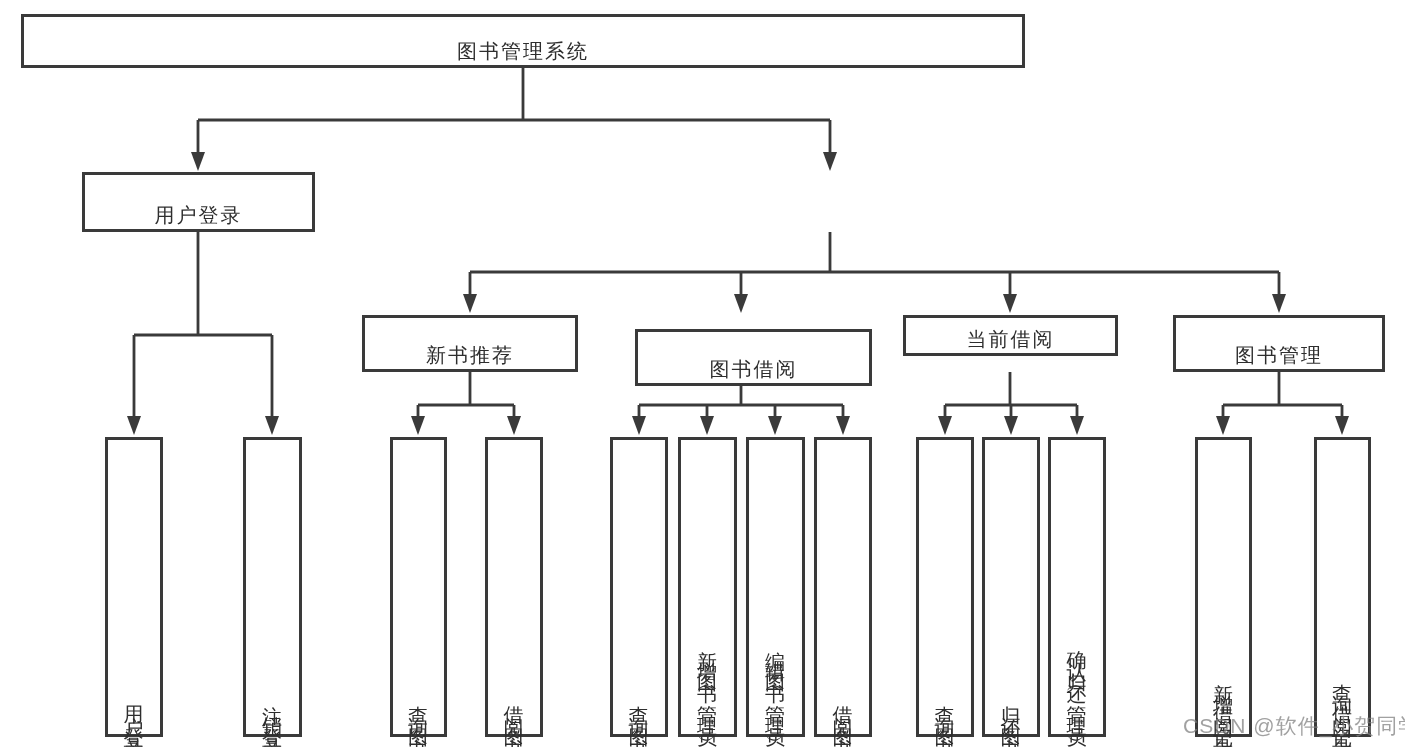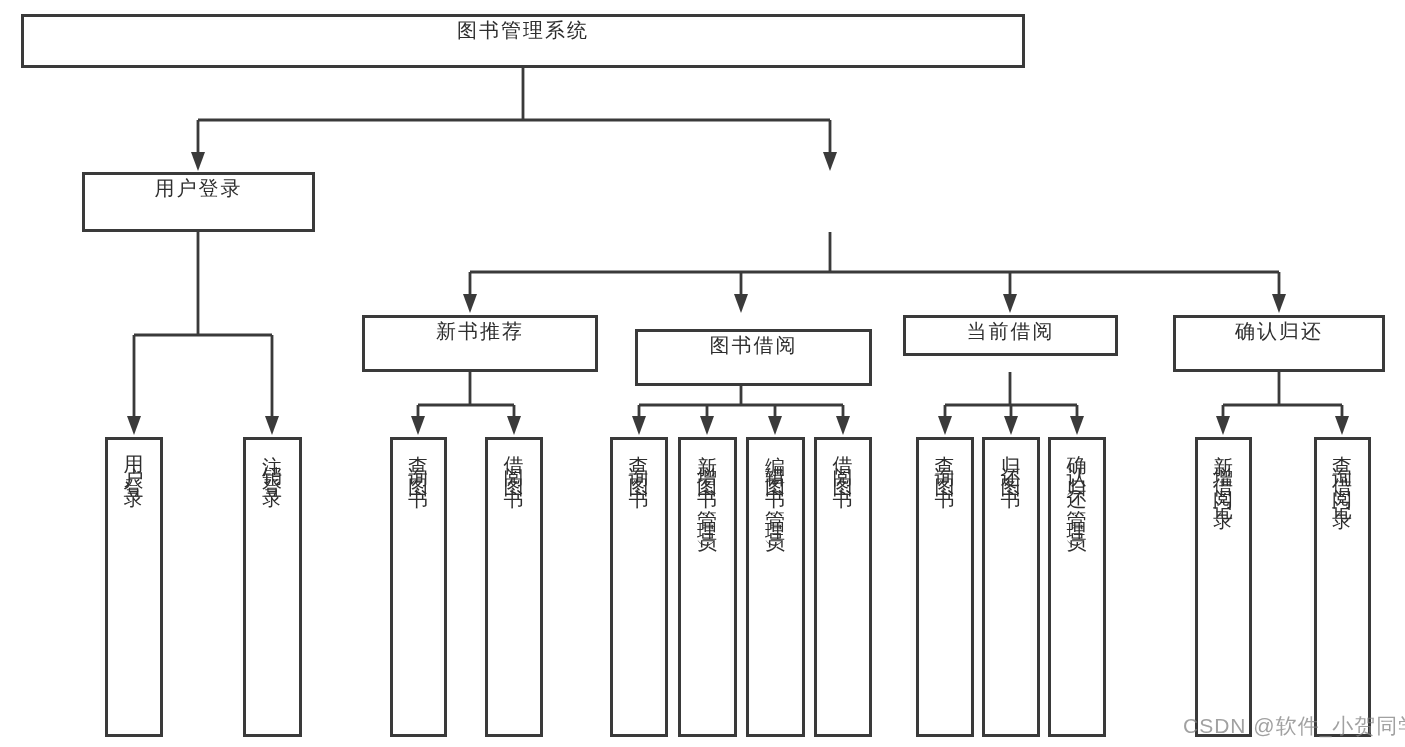--- a/index.html
+++ b/index.html
@@ -9,21 +9,21 @@
     background:#ffffff;
     font-family:"Liberation Sans","DejaVu Sans",sans-serif;
     overflow:hidden;
   }
   .connectors{position:absolute;left:0;top:0;z-index:0;}
   .box{
     position:absolute;
     box-sizing:border-box;
     background:#ffffff;
     border:3px solid #3a3a3a;
-    display:flex;align-items:flex-start;justify-content:center;
+    display:flex;align-items:flex-end;justify-content:center;
     color:#2e2e2e;
     z-index:1;
   }
   .hbox{font-size:20px;letter-spacing:2px;white-space:nowrap;}
   .vbox .vtext{
     writing-mode:vertical-rl;
     text-orientation:mixed;
     font-size:20px;
     line-height:1;
     letter-spacing:11px;
@@ -85,31 +85,31 @@
   </svg>
 
   <div class="box hbox" style="left:21px;top:14px;width:1004px;height:54px">
     <span>图书管理系统</span>
   </div>
 
   <div class="box hbox" style="left:82px;top:172px;width:233px;height:60px">
     <span>用户登录</span>
   </div>
 
-  <div class="box hbox" style="left:362px;top:315px;width:236px;height:57px">
+  <div class="box hbox" style="left:362px;top:315px;width:216px;height:57px">
     <span>新书推荐</span>
   </div>
   <div class="box hbox" style="left:635px;top:329px;width:237px;height:57px">
     <span>图书借阅</span>
   </div>
   <div class="box hbox" style="left:903px;top:315px;width:215px;height:41px">
     <span>当前借阅</span>
   </div>
   <div class="box hbox" style="left:1173px;top:315px;width:212px;height:57px">
-    <span>确认归还</span>
+    <span>图书管理</span>
   </div>
 
   <div class="box vbox" style="left:105px;top:437px;width:58px;height:300px">
     <span class="vtext">用户登录</span>
   </div>
   <div class="box vbox" style="left:243px;top:437px;width:59px;height:300px">
     <span class="vtext">注销登录</span>
   </div>
 
   <div class="box vbox" style="left:390px;top:437px;width:57px;height:300px">

